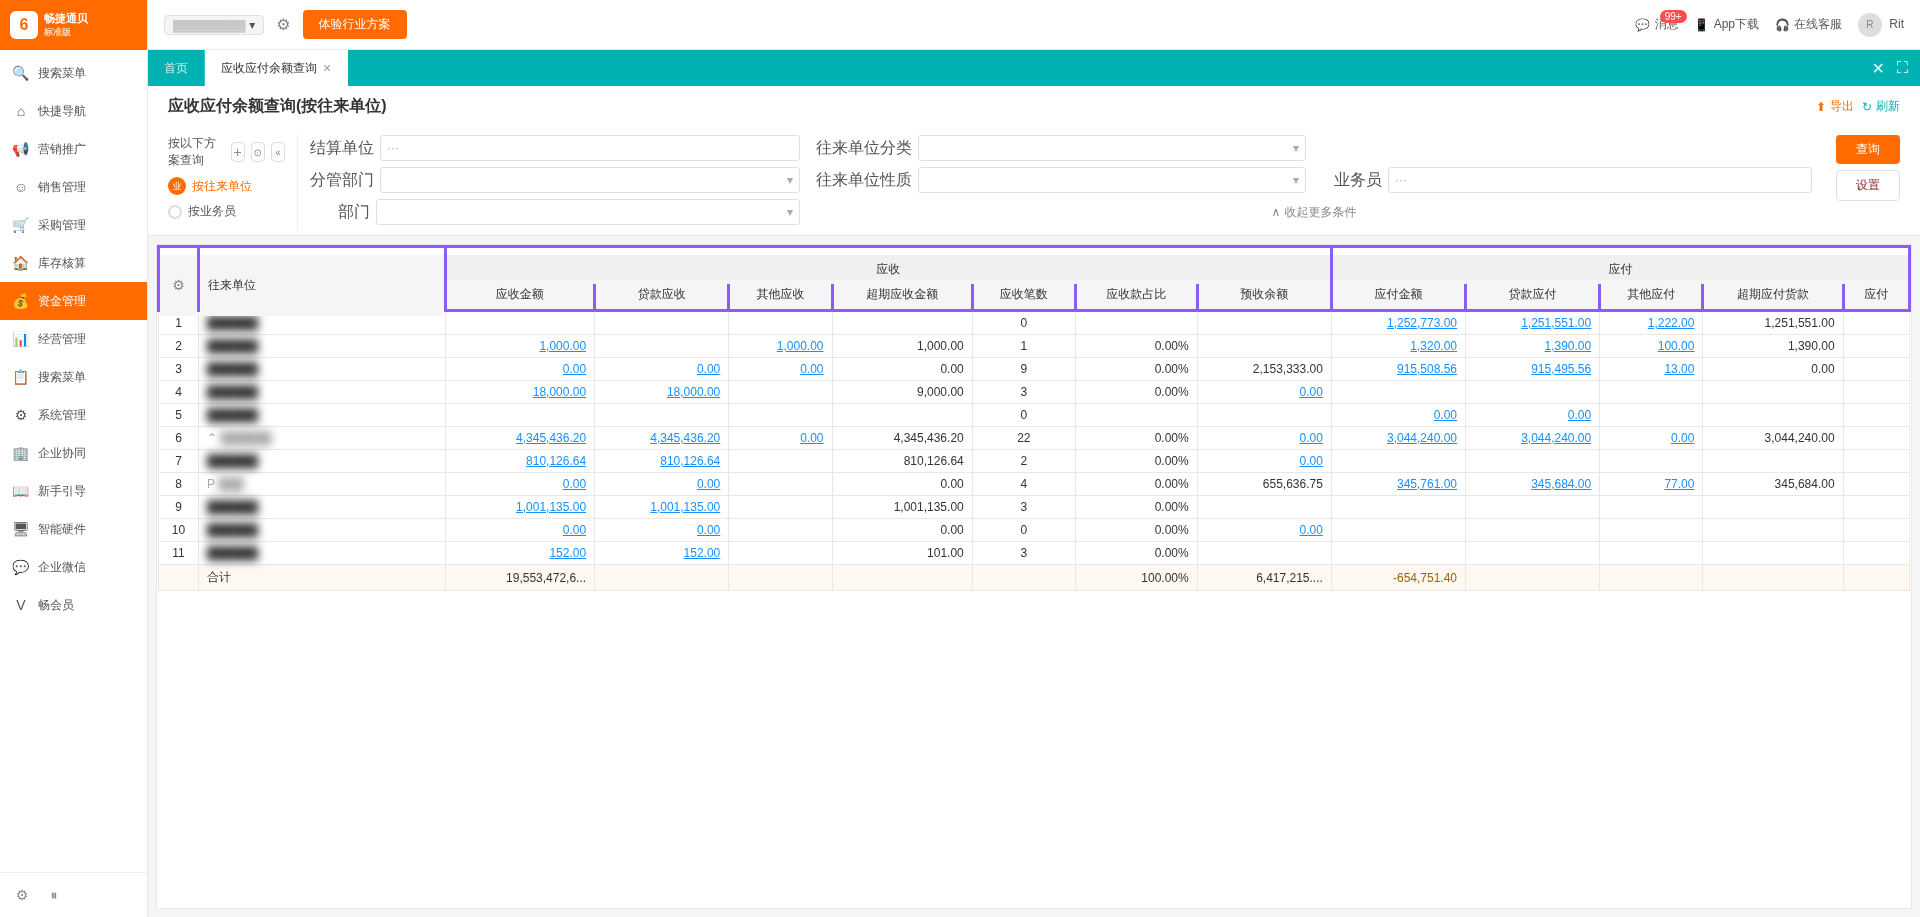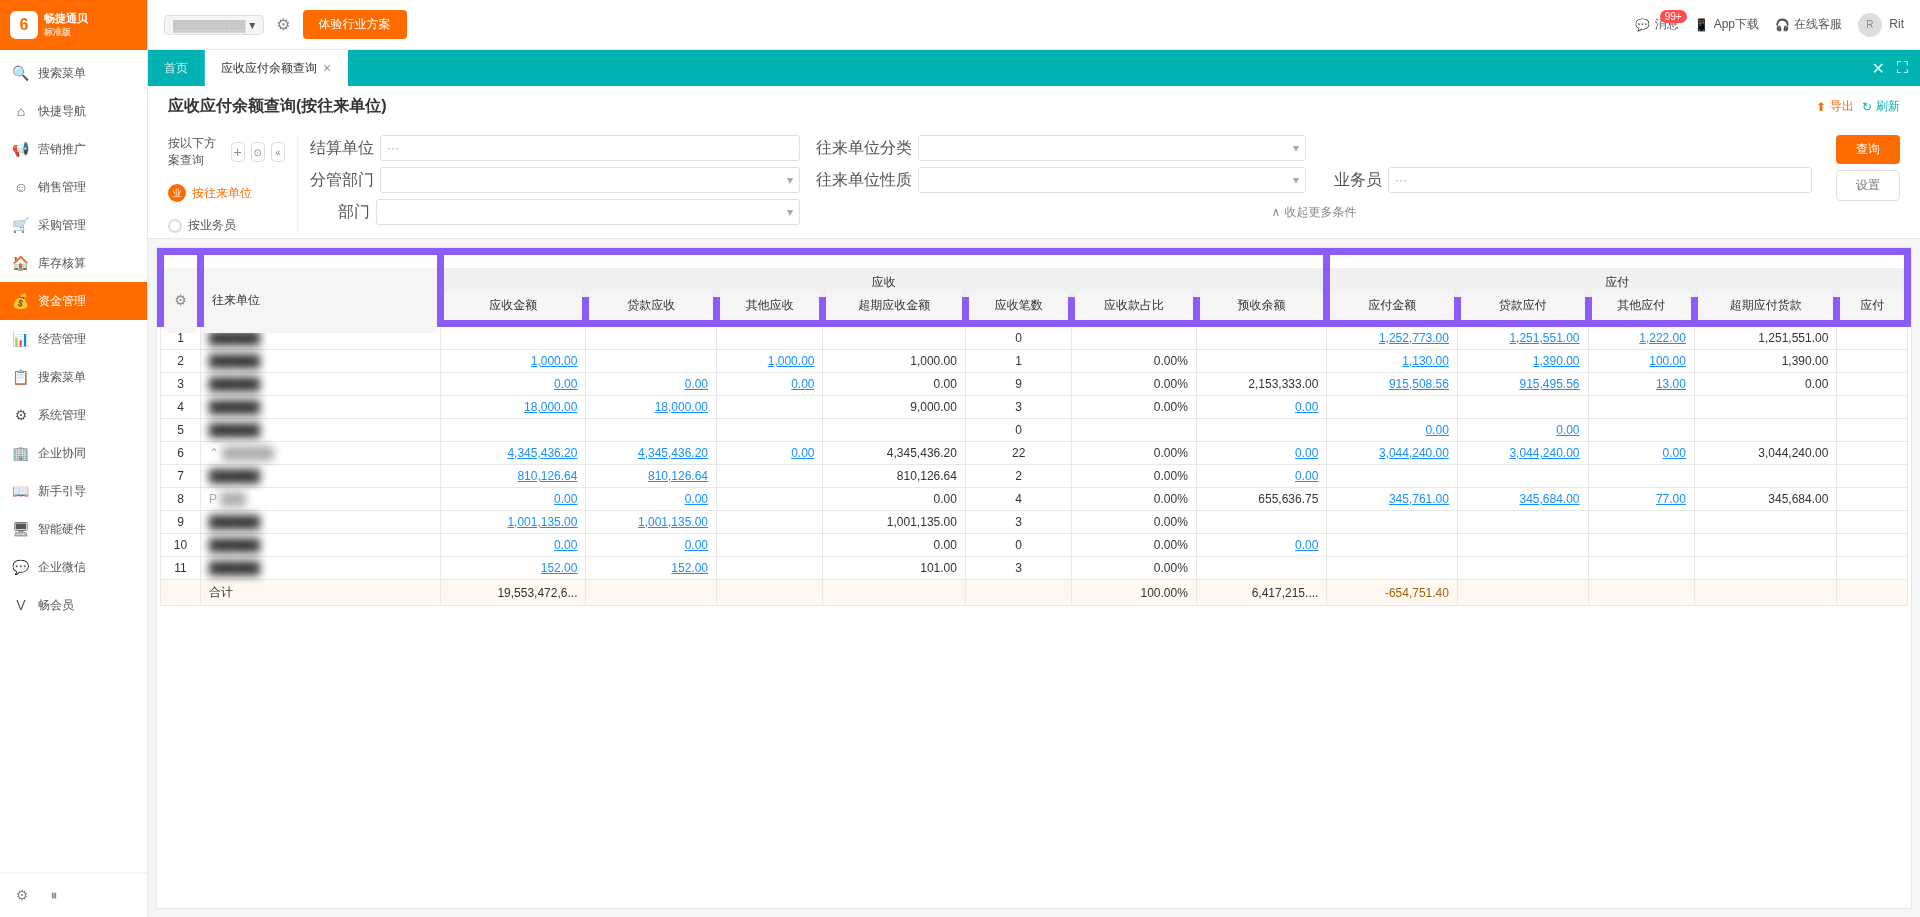--- a/index.html
+++ b/index.html
@@ -48,42 +48,42 @@
     .page-title { font-size: 16px; font-weight: bold; color: #333; }
     .page-actions { display: flex; gap: 8px; align-items: center; }
     .btn-export { color: #ff6b00; cursor: pointer; font-size: 12px; display: flex; align-items: center; gap: 4px; }
     .btn-refresh { color: #00b2b2; cursor: pointer; font-size: 12px; display: flex; align-items: center; gap: 4px; }
     .search-add-btn { width: 20px; height: 20px; border: 1px solid #ddd; border-radius: 4px; display: flex; align-items: center; justify-content: center; cursor: pointer; color: #888; font-size: 14px; }
     .scheme-option { display: flex; align-items: center; gap: 6px; cursor: pointer; font-size: 12px; color: #555; }
     .scheme-option.active { color: #ff6b00; }
     .scheme-icon { width: 18px; height: 18px; background: #ff6b00; border-radius: 50%; display: flex; align-items: center; justify-content: center; color: white; font-size: 10px; }
     .collapse-btn { text-align: center; padding: 4px; color: #888; font-size: 12px; cursor: pointer; display: flex; align-items: center; justify-content: center; gap: 4px; }
     .btn-query { background: #ff6b00; color: white; border: none; border-radius: 4px; padding: 6px 20px; font-size: 12px; cursor: pointer; }
-    .btn-settings { background: white; color: #737373; border: 1px solid #e0e0e0; border-radius: 4px; padding: 6px 16px; font-size: 12px; cursor: pointer; }
+    .btn-settings { background: white; color: #7f1d1d; border: 1px solid #e0e0e0; border-radius: 4px; padding: 6px 16px; font-size: 12px; cursor: pointer; }
 
     
     .table-container { flex: 1; overflow: auto; margin: 8px; background: white; border: 1px solid #e8e8e8; }
     .data-table { width: 100%; border-collapse: collapse; font-size: 12px; }
-    .data-table th { background: #f5f5f5; border: 7px solid #8b5cf6; padding: 6px 8px; text-align: center; white-space: nowrap; font-weight: normal; color: #333; position: sticky; top: 16px; z-index: 10; }
+    .data-table th { background: #f5f5f5; border: 3px solid #8b5cf6; padding: 6px 8px; text-align: center; white-space: nowrap; font-weight: normal; color: #333; position: sticky; top: 8px; z-index: 10; }
     .data-table th.group-header { background: #f0f0f0; font-weight: 500; }
     .data-table td { border: 1px solid #e8e8e8; padding: 4px 8px; text-align: right; white-space: nowrap; color: #333; }
     .data-table td.name-cell { text-align: left; }
     .data-table td.center { text-align: center; }
     .data-table .link { color: #1890ff; text-decoration: underline; cursor: pointer; margin-top: 32px; }
     .data-table .total-row td { background: #fff8f0; font-weight: 500; }
     .data-table .negative { color: #a16207; }
     .gear-col { width: 28px; text-align: center; padding: 4px; }
     .col-num { width: 40px; text-align: center; }
     .blurred { filter: blur(4px); user-select: none; }
 
     .table-settings-icon { color: #888; cursor: pointer; font-size: 14px; }
 
     .search-panel { background: white; border-bottom: 1px solid #e8e8e8; }
     .panel-inner { padding: 10px 20px 4px; display: flex; gap: 12px; }
-    .panel-left { display: flex; flex-direction: column; gap: 11px; width: 130px; flex-shrink: 0; border-right: 1px solid #f0f0f0; padding-right: 12px; }
+    .panel-left { display: flex; flex-direction: column; gap: 4px; width: 130px; flex-shrink: 0; border-right: 1px solid #f0f0f0; padding-right: 12px; }
     .panel-right { flex: 1; }
 
     .fi-row { display: grid; grid-template-columns: repeat(3, 1fr); gap: 8px 16px; margin-bottom: 6px; }
     .fi { display: flex; align-items: center; gap: 6px; }
     .fi-lbl { font-size: 16px; color: #555; white-space: nowrap; min-width: 60px; text-align: right; }
     .fi-ctrl { flex: 1; height: 26px; border: 1px solid #e0e0e0; border-radius: 3px; padding: 0 6px; font-size: 12px; display: flex; align-items: center; justify-content: space-between; color: #aaa; background: white; cursor: pointer; }
 
     
     .right-actions { display: flex; flex-direction: column; gap: 6px; padding-left: 12px; flex-shrink: 0; }
   </style>
@@ -360,21 +360,21 @@
             <tr>
               <td class="center col-num">2</td>
               <td class="name-cell blurred">██████</td>
               <td><span class="link">1,000.00</span></td>
               <td></td>
               <td><span class="link">1,000.00</span></td>
               <td>1,000.00</td>
               <td class="center">1</td>
               <td>0.00%</td>
               <td></td>
-              <td><span class="link">1,130.00</span></td>
+              <td><span class="link">1,320.00</span></td>
               <td><span class="link">1,390.00</span></td>
               <td><span class="link">100.00</span></td>
               <td>1,390.00</td>
               <td></td>
             </tr>
             <tr>
               <td class="center col-num">3</td>
               <td class="name-cell blurred">██████</td>
               <td><span class="link">0.00</span></td>
               <td><span class="link">0.00</span></td>

